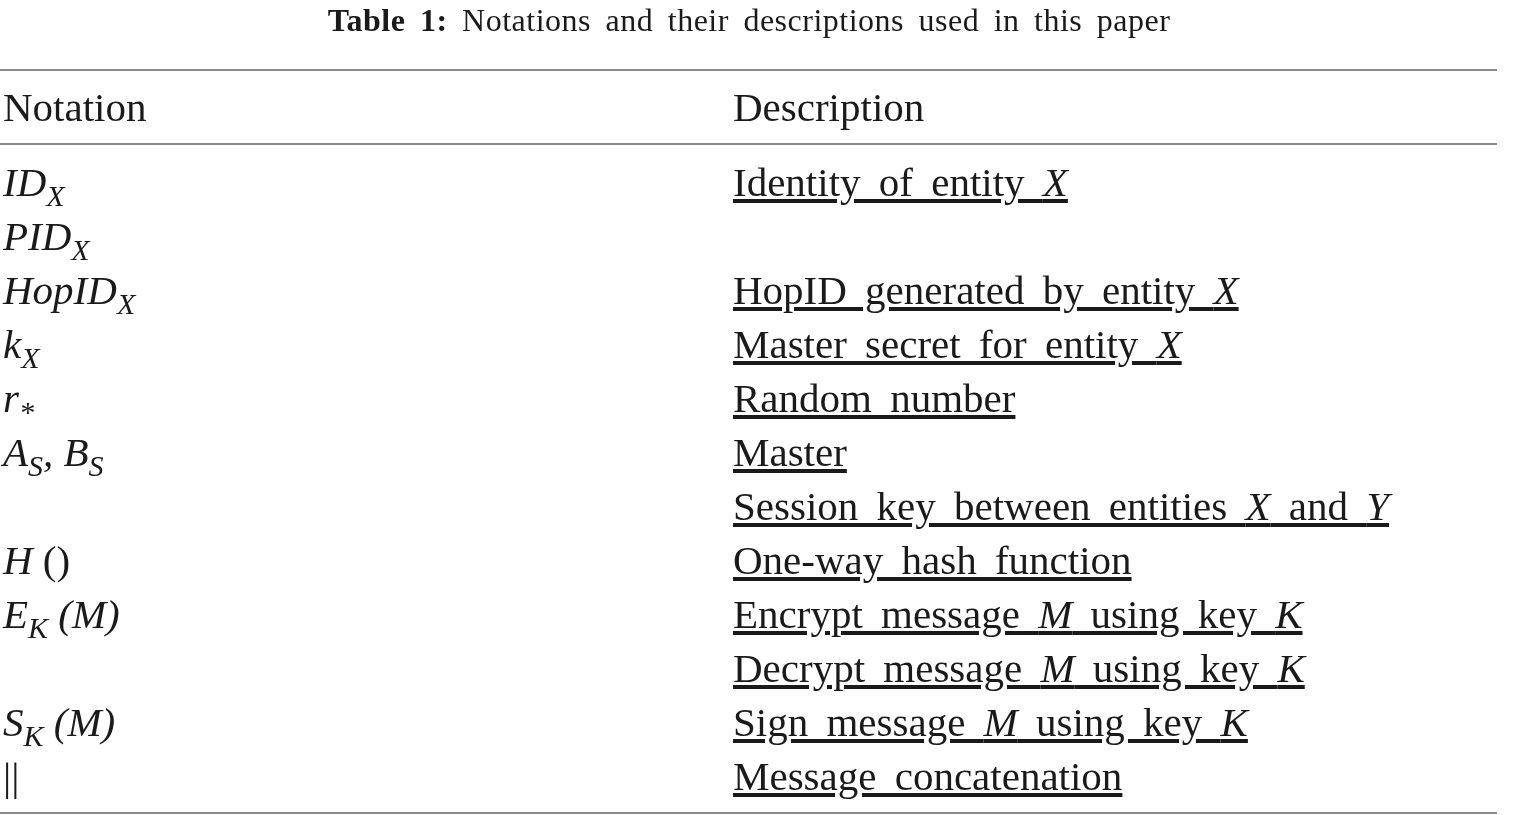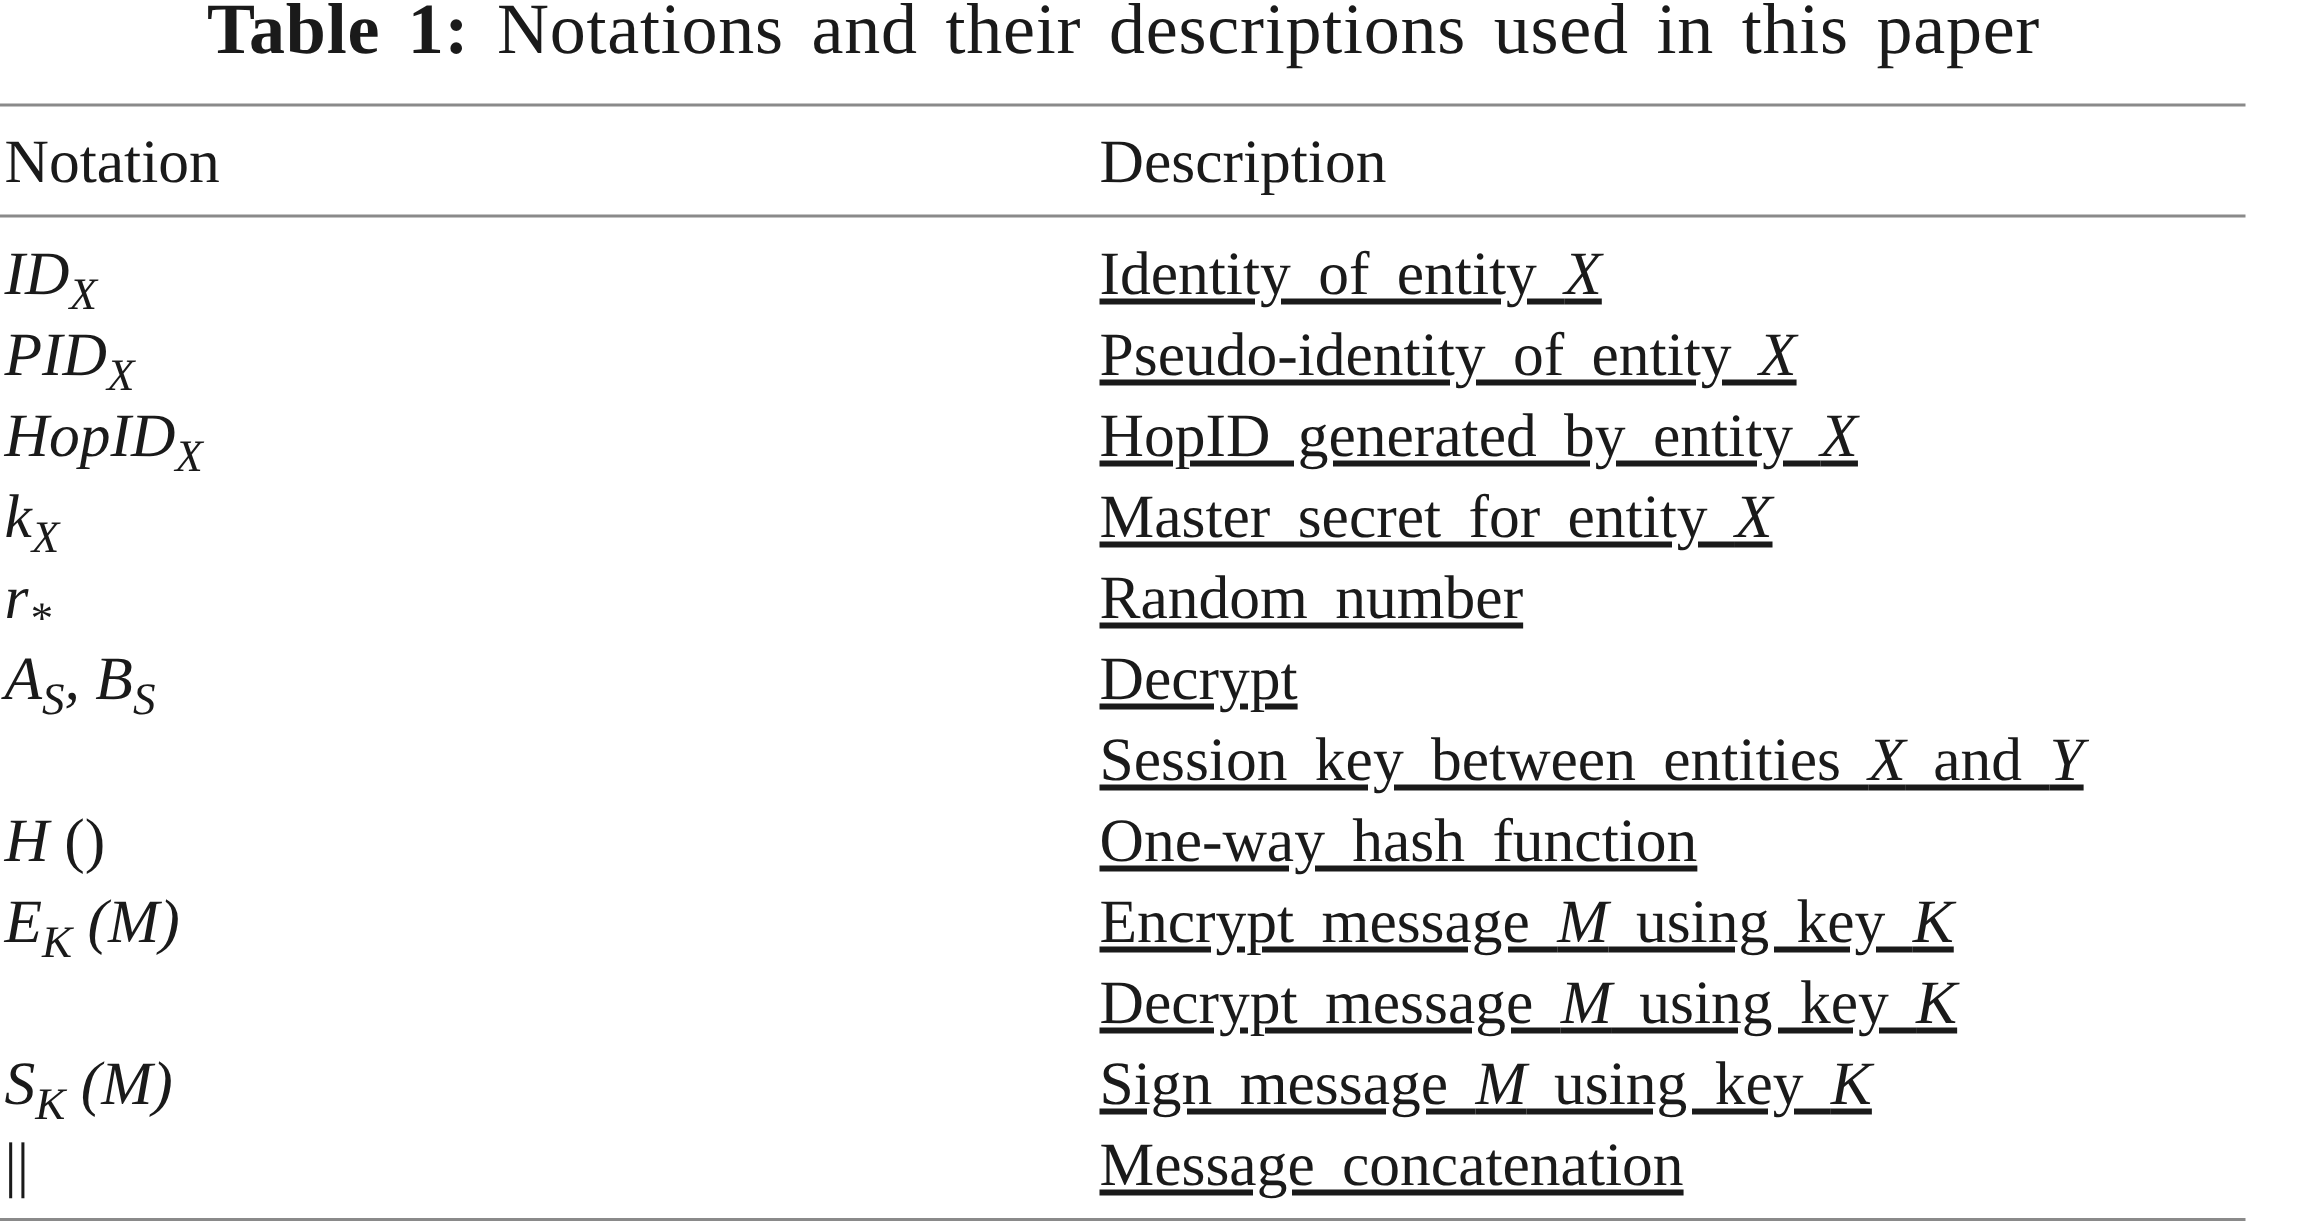--- a/index.html
+++ b/index.html
@@ -3,21 +3,21 @@
 <meta charset="utf-8">
 <style>
   html, body { margin: 0; padding: 0; background: #ffffff; }
   body {
     width: 1534px; height: 815px; overflow: hidden; position: relative;
     font-family: "Liberation Serif", "DejaVu Serif", serif;
     color: #1a1a1a;
   }
   .caption {
     position: absolute; top: 0; left: 0; width: 1498px;
-    text-align: center; font-size: 48px; line-height: 40px;
+    text-align: center; font-size: 32px; line-height: 40px;
     letter-spacing: 0.5px; word-spacing: 6px;
   }
   .caption .label { font-weight: bold; }
   .rule { position: absolute; left: 0; width: 1497px; height: 2px; background: #8a8a8a; }
   .rule.top { top: 69px; }
   .rule.mid { top: 143px; }
   .rule.bot { top: 812px; }
   .header { position: absolute; top: 84px; left: 0; width: 1497px; font-size: 41px; line-height: 46px; }
   .header .c1 { position: absolute; left: 3px; font-family: Liberation Serif, serif; }
   .header .c2 { position: absolute; left: 733px; }
@@ -45,37 +45,36 @@
 
 <div class="rule mid"></div>
 
 <div class="rows">
   <div class="row">
     <span class="nota"><span>ID</span><span class="sub">X</span></span>
     <span class="desc"><span>Identity of entity </span><i>X</i></span>
   </div>
   <div class="row">
     <span class="nota"><span>PID</span><span class="sub">X</span></span>
-    <span class="desc"><span>Pseudo-identity of entity </span><i>X</i></span>
   </div>
   <div class="row">
     <span class="nota"><span>HopID</span><span class="sub">X</span></span>
     <span class="desc"><span>HopID generated by entity </span><i>X</i></span>
   </div>
   <div class="row">
     <span class="nota"><span>k</span><span class="sub">X</span></span>
     <span class="desc"><span>Master secret for entity </span><i>X</i></span>
   </div>
   <div class="row">
     <span class="nota"><span>r</span><span class="sub">*</span></span>
     <span class="desc"><span>Random number</span></span>
   </div>
   <div class="row">
     <span class="nota"><span>A</span><span class="sub">S</span><span>, B</span><span class="sub">S</span></span>
-    <span class="desc"><span>Decrypt</span></span>
+    <span class="desc"><span>Master</span></span>
   </div>
   <div class="row">
     <span class="desc"><span>Session key between entities </span><i>X</i><span> and </span><i>Y</i></span>
   </div>
   <div class="row">
     <span class="nota"><span>H</span><span class="up"> ()</span></span>
     <span class="desc"><span>One-way hash function</span></span>
   </div>
   <div class="row">
     <span class="nota"><span>E</span><span class="sub">K</span><span> (M)</span></span>

